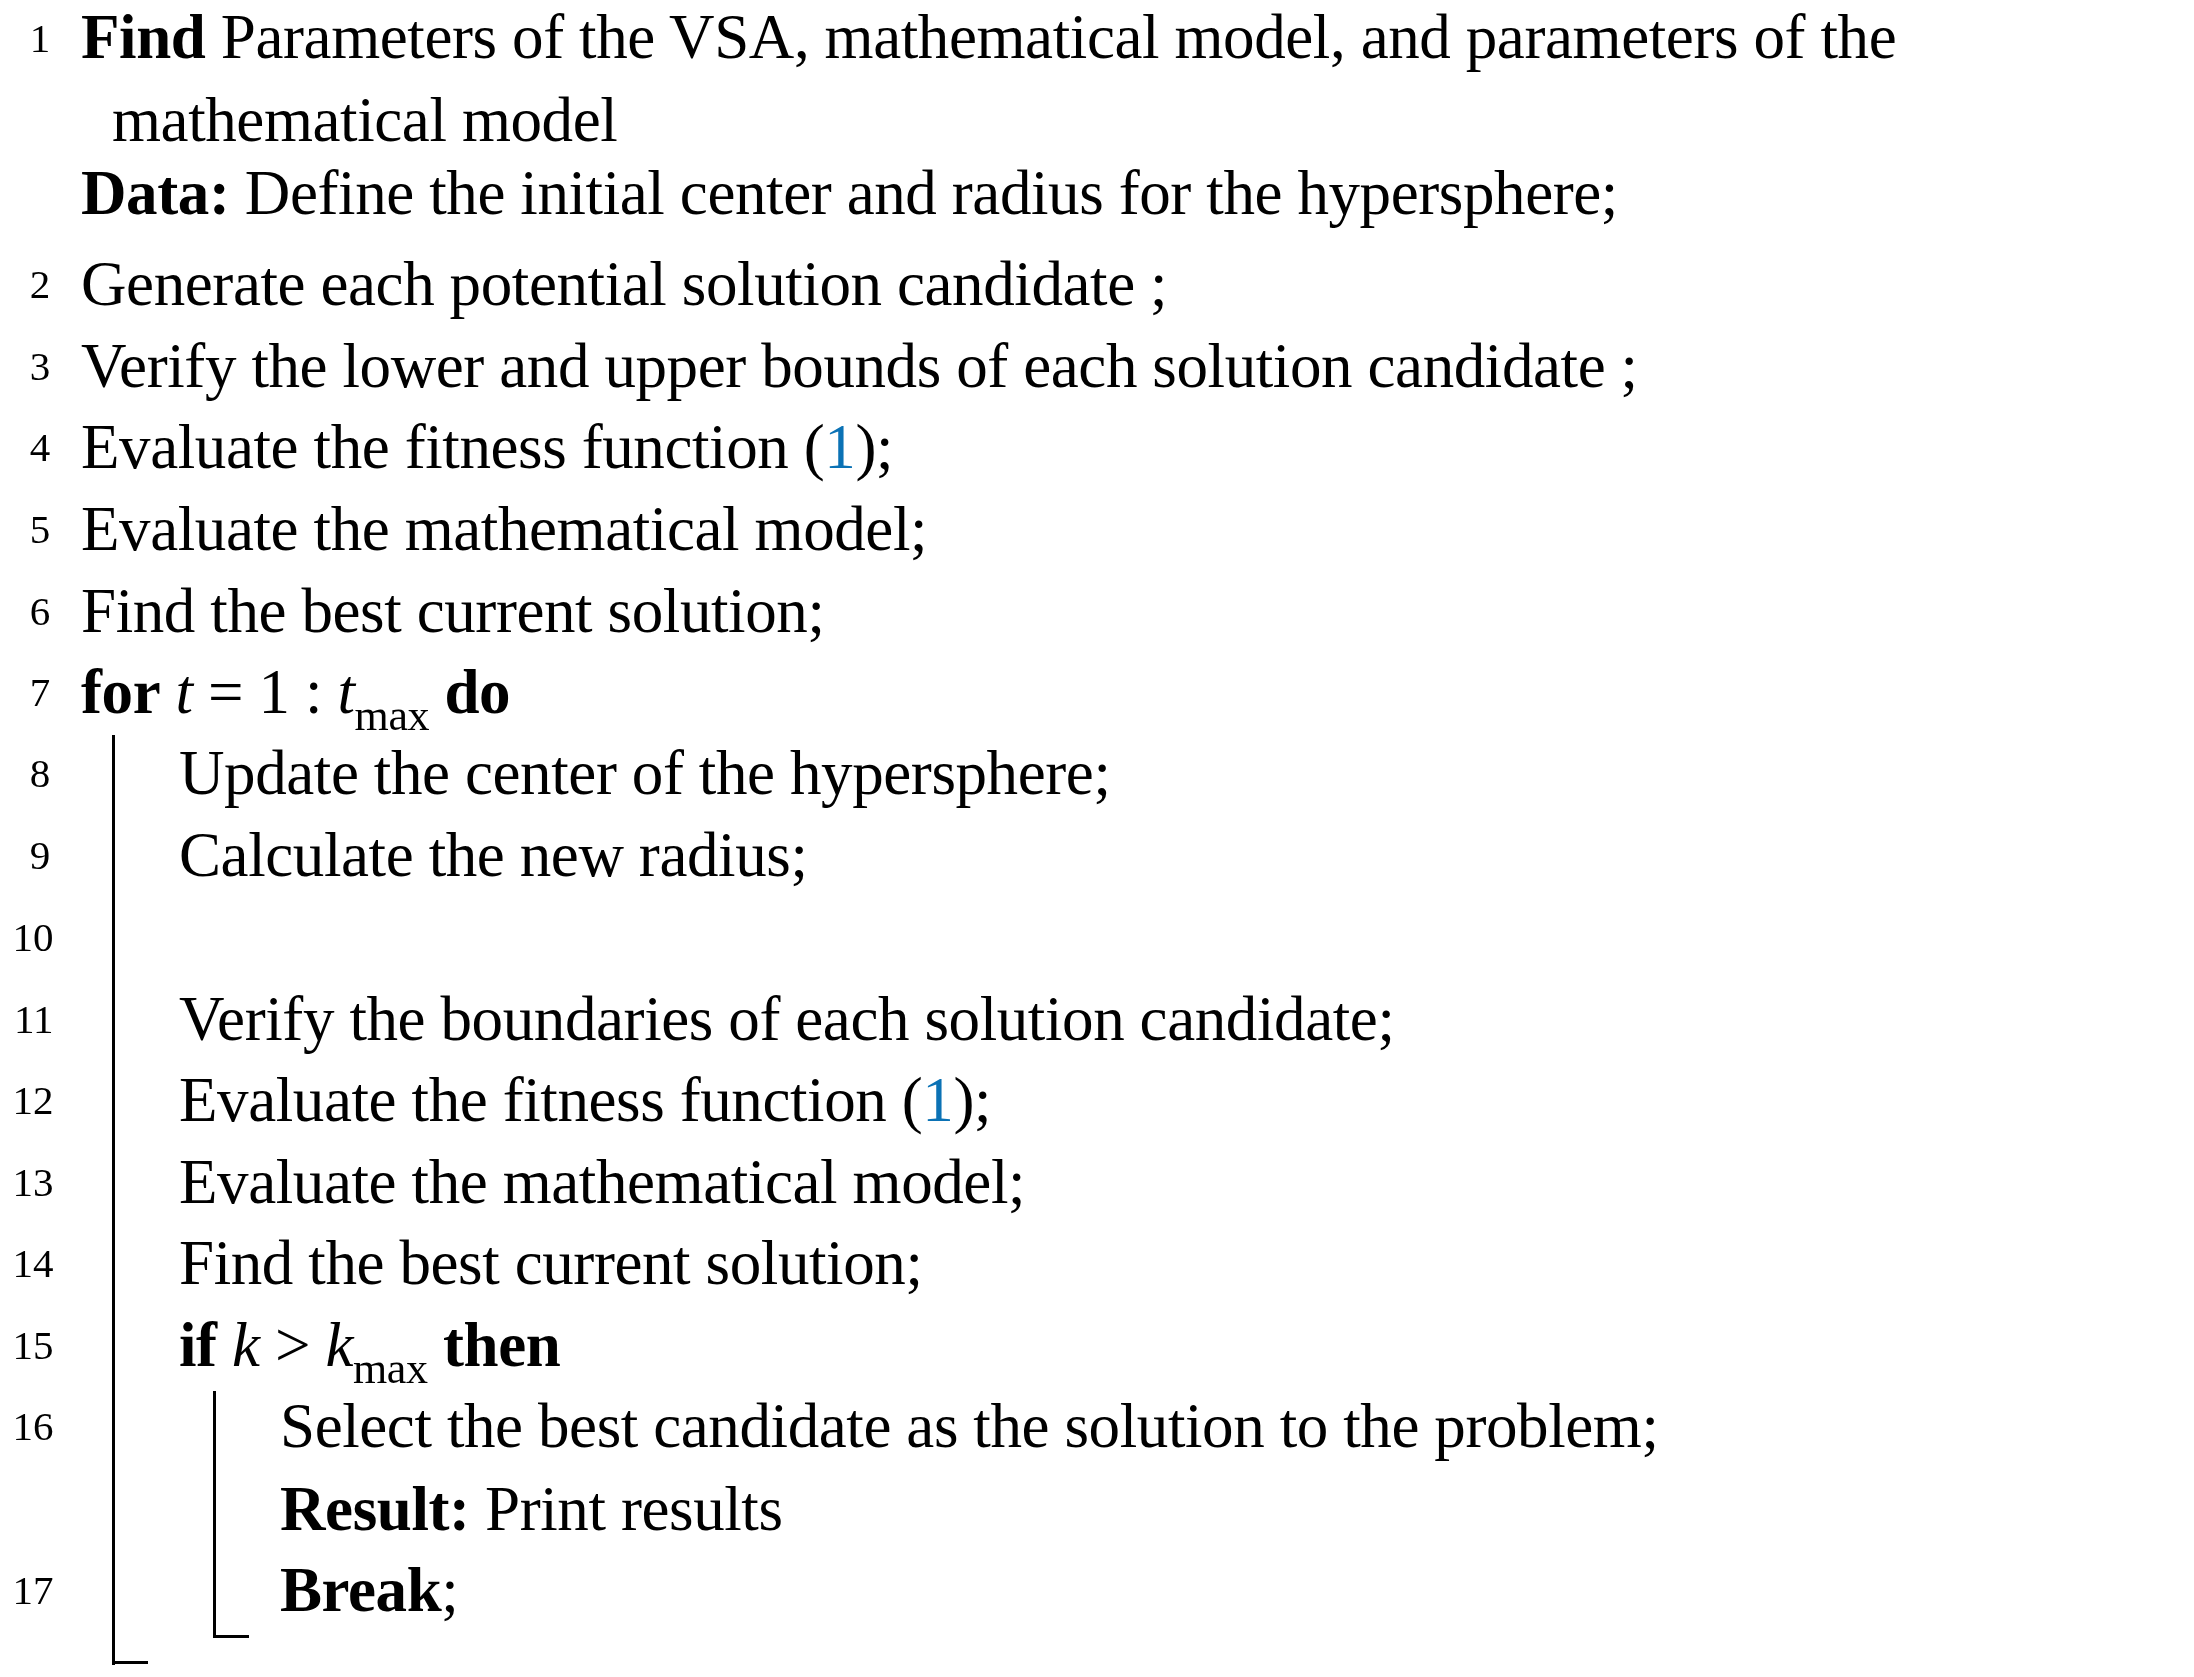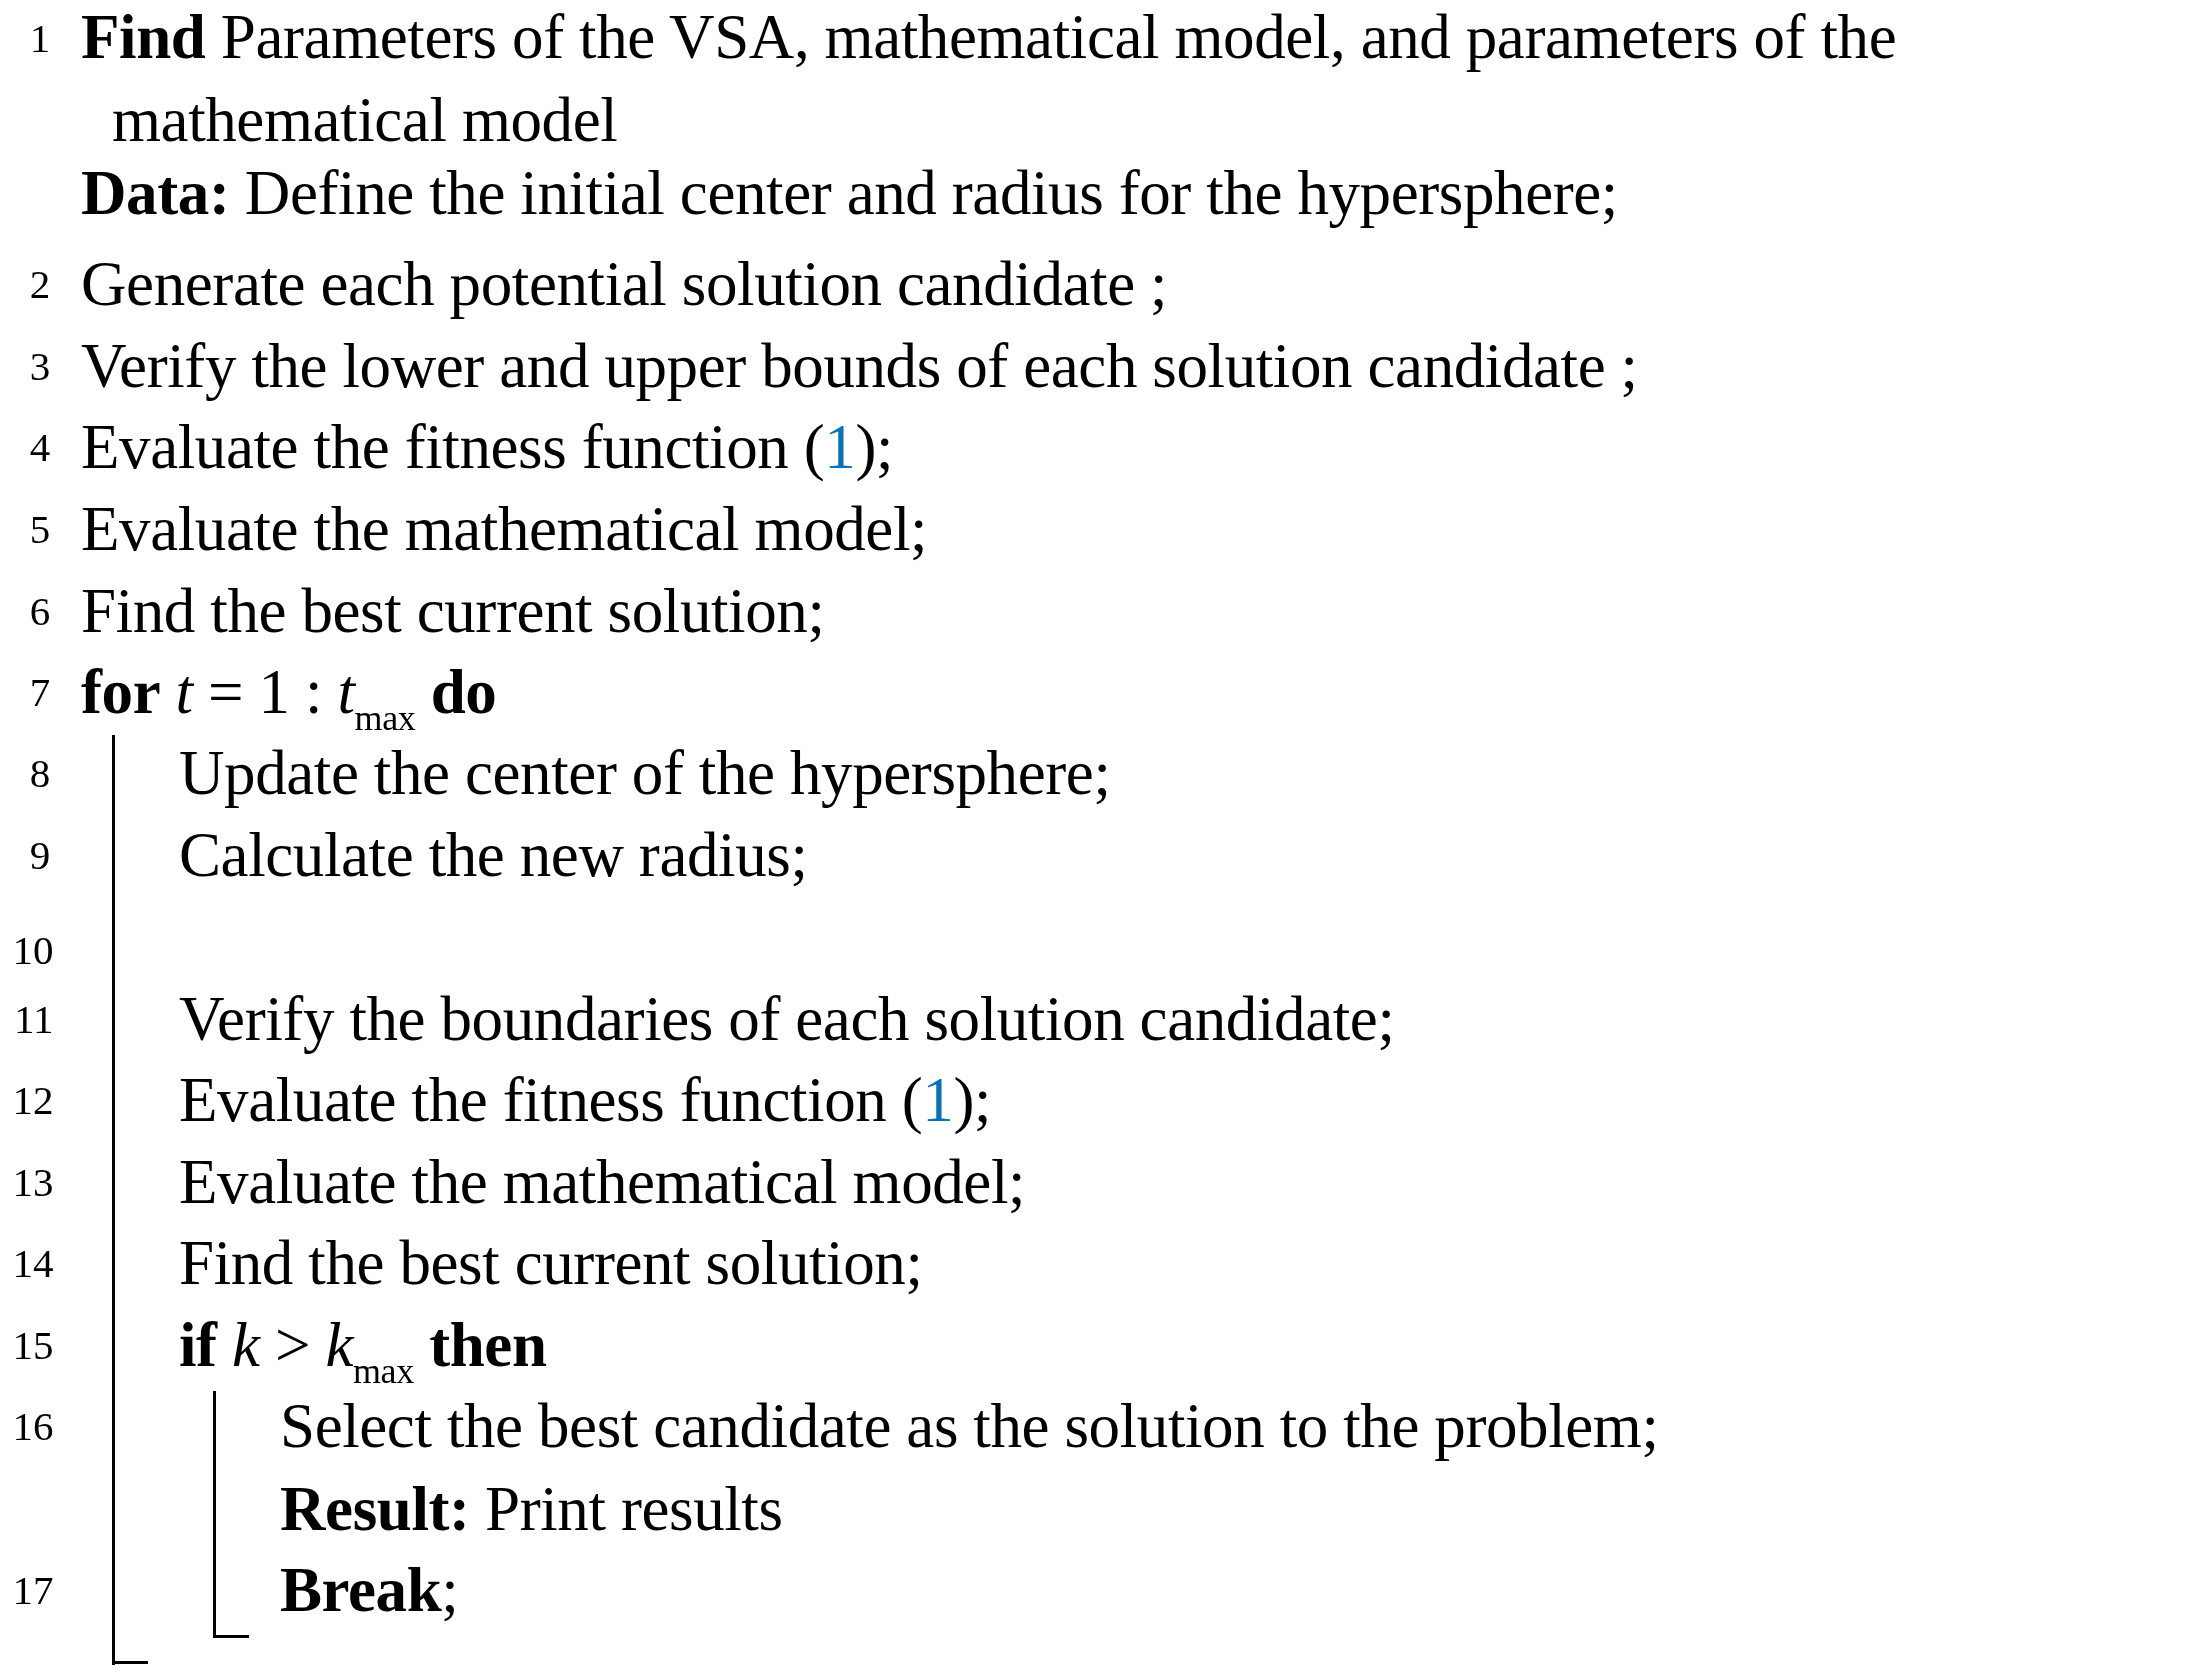--- a/index.html
+++ b/index.html
@@ -40,21 +40,21 @@
   .lineno.single { left: -4.7px; }
   .lineno.double { left: -1.6px; }
   .text {
     position: absolute;
     font-size: 63px;
     white-space: nowrap;
     letter-spacing: -0.4px;
   }
   .kw { font-weight: bold; }
   .math { font-style: italic; }
-  .sub { font-size: 36px; font-style: normal; position: relative; top: 17px; }
+  .sub { font-size: 44px; font-style: normal; position: relative; top: 17px; }
   .ref { color: #0b72b5; }
   .vbar {
     position: absolute;
     background: #000000;
     width: 3.1px;
   }
   .hbar {
     position: absolute;
     background: #000000;
     height: 3.1px;
@@ -108,21 +108,21 @@
   </div>
 
   <div class="row" style="top:732px;">
     <span class="lineno single">8</span>
     <span class="text" style="left:179px;">Update the center of the hypersphere;</span>
   </div>
   <div class="row" style="top:814px;">
     <span class="lineno single">9</span>
     <span class="text" style="left:179px;">Calculate the new radius;</span>
   </div>
-  <div class="row" style="top:896px;margin-top:13px;">
+  <div class="row" style="top:896px;">
     <span class="lineno double">10</span>
   </div>
   <div class="row" style="top:978px;">
     <span class="lineno double">11</span>
     <span class="text" style="left:179px;font-family:Liberation Serif, serif;">Verify the boundaries of each solution candidate;</span>
   </div>
   <div class="row" style="top:1059px;padding-left:28px;">
     <span class="lineno double">12</span>
     <span class="text" style="left:179px;"><span>Evaluate the fitness function (</span><span class="ref">1</span><span>);</span></span>
   </div>

